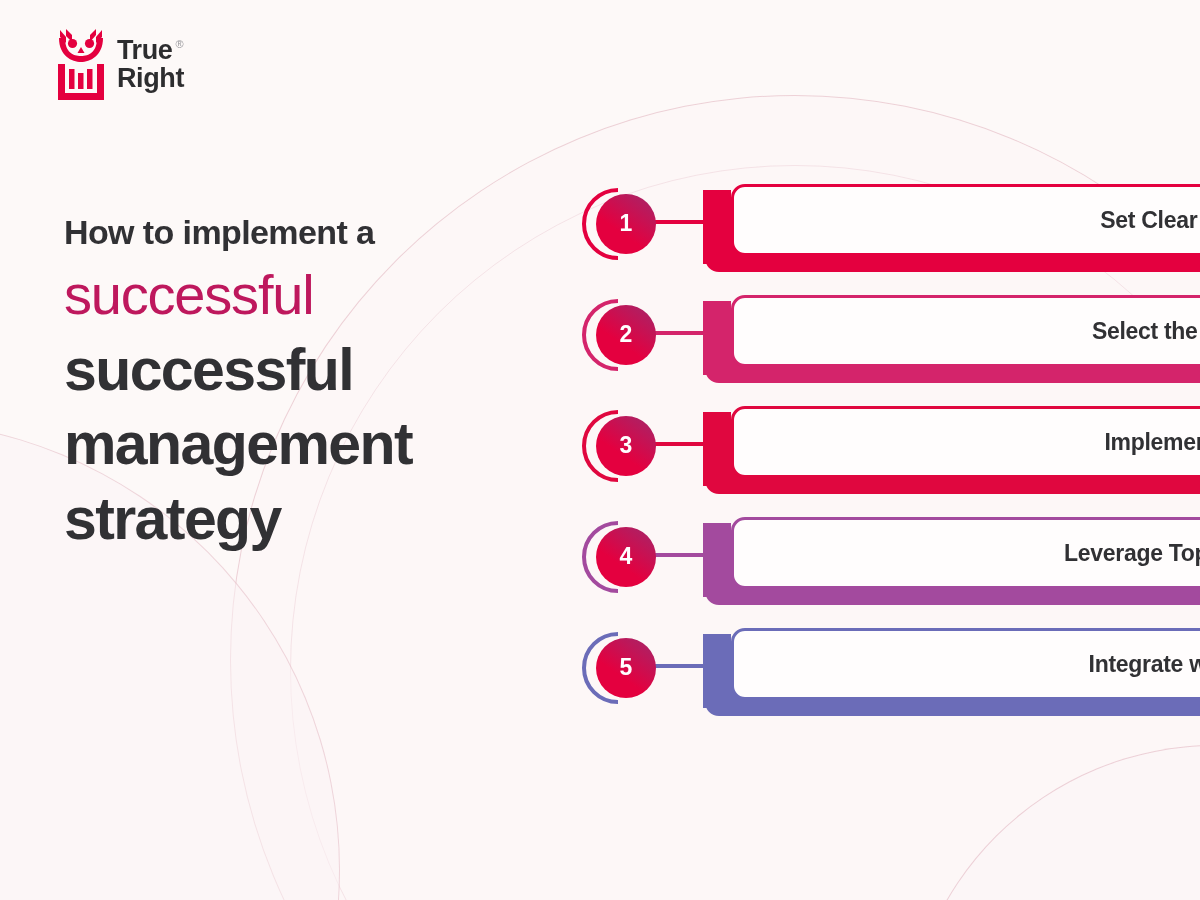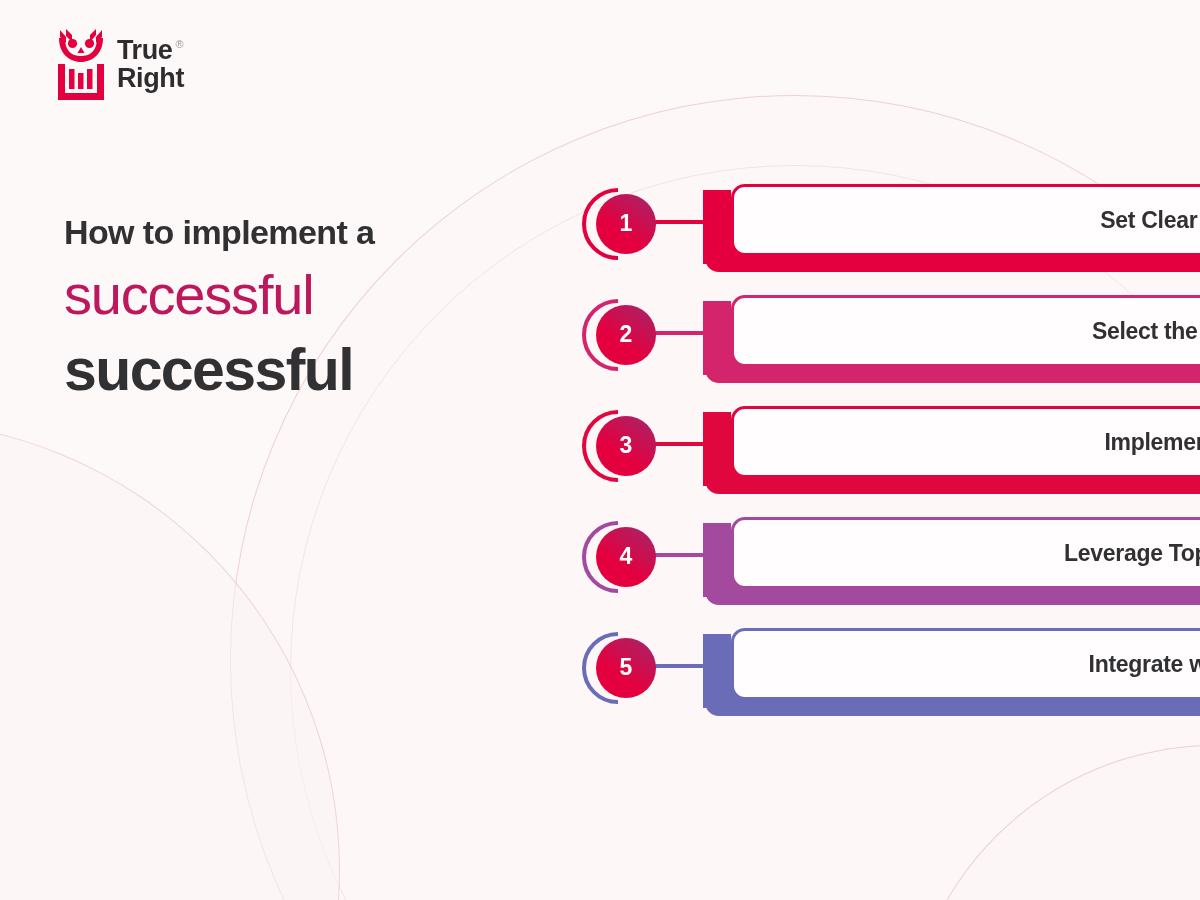--- a/index.html
+++ b/index.html
@@ -134,20 +134,22 @@
         <span class="logo-reg">®</span>
       </span>
       <span class="logo-word">Right</span>
     </span>
   </div>
 
   <div class="headline">
     <div class="hl-kicker">How to implement a</div>
     <div class="hl-light">successful</div>
     <div class="hl-strong">successful</div>
+    <div class="hl-strong">management</div>
+    <div class="hl-strong">strategy</div>
   </div>
 
   <div class="steps" id="steps-root">
       <div class="step">
     <div class="card-shadow" style="background: rgb(228, 0, 63);"></div>
 
     <div class="connector" style="background: rgb(228, 0, 63);"></div>
     <div class="elbow" style="background: rgb(228, 0, 63);"></div>
 
     <div class="badge">

